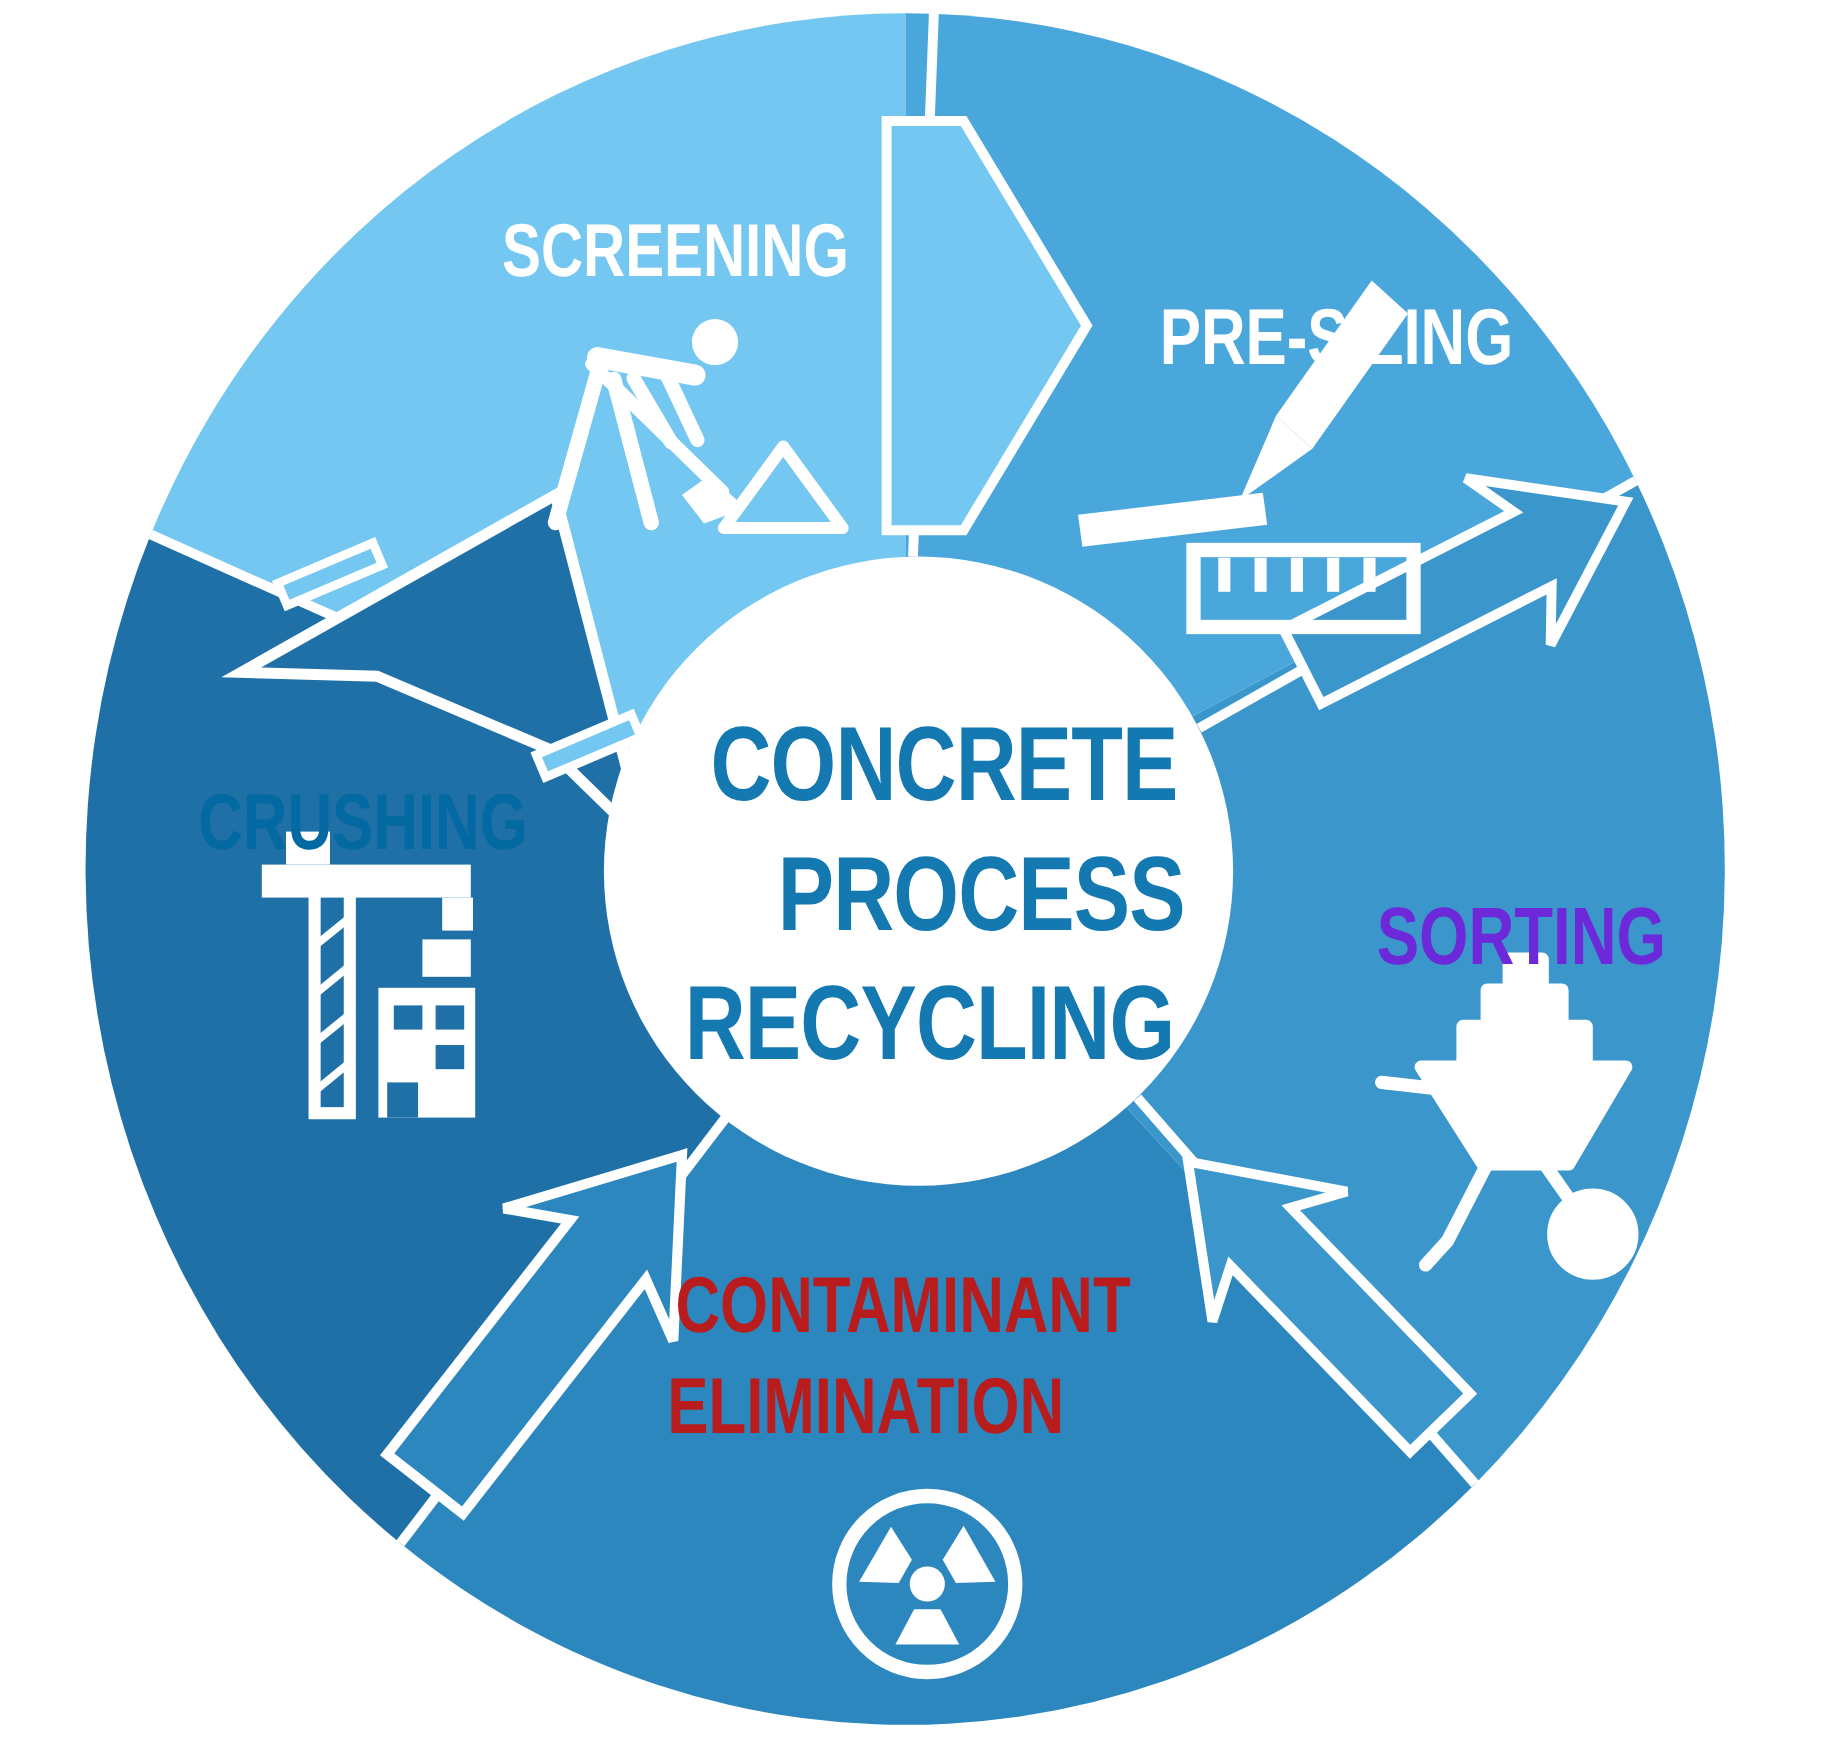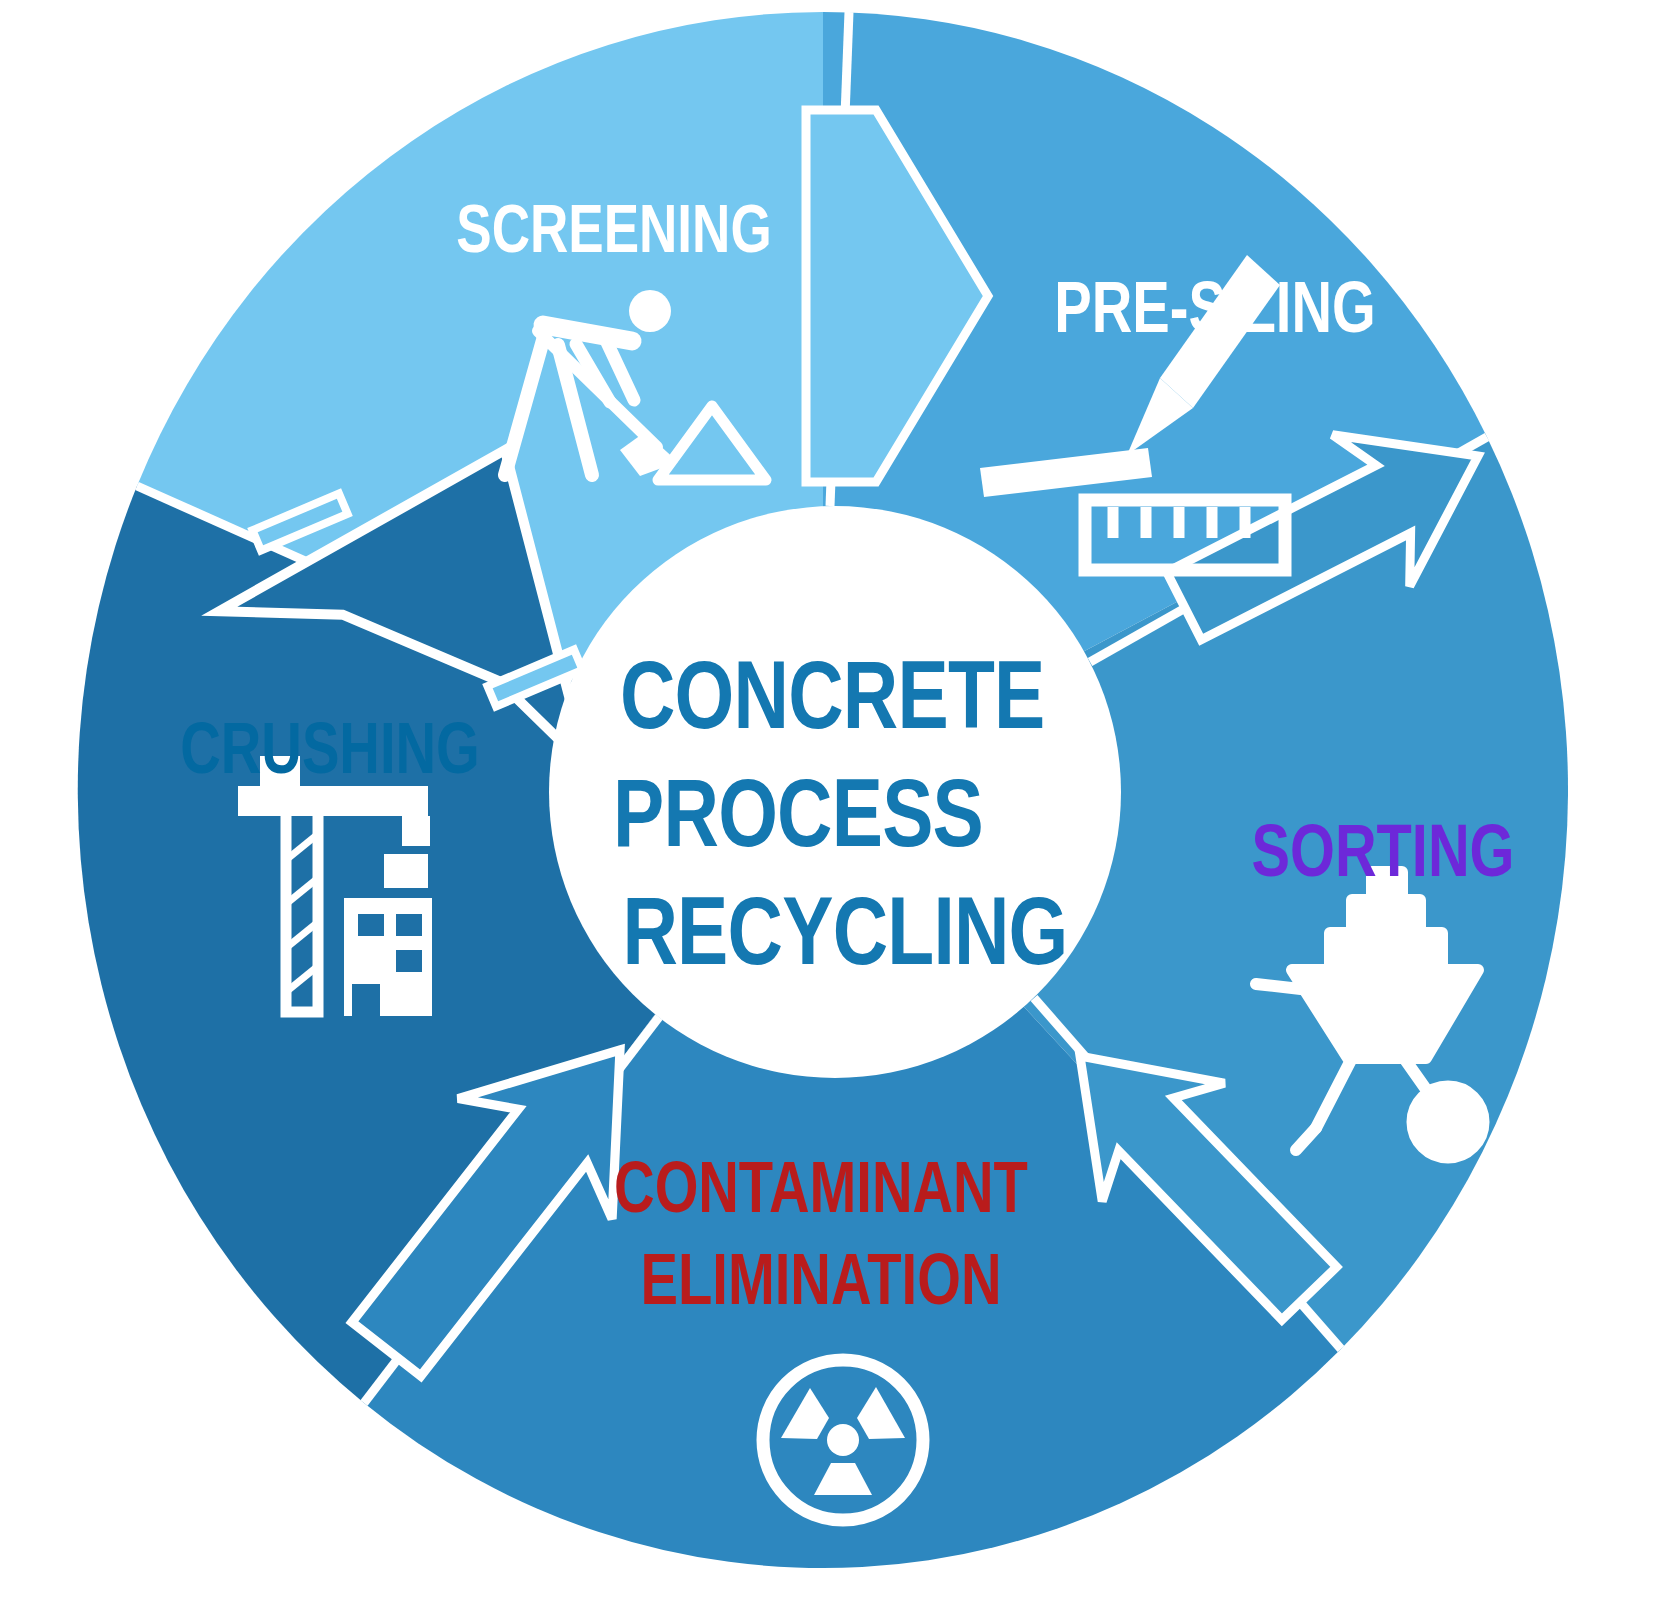--- a/index.html
+++ b/index.html
@@ -3,28 +3,28 @@
 <meta charset="utf-8">
 <style>
   html,body{margin:0;padding:0;background:#fff;}
   .stage{
     position:relative;width:1677px;height:1600px;overflow:hidden;
     font-family:"Liberation Sans",sans-serif;background:#fff;
   }
   .stage svg{position:absolute;left:0;top:0;}
   .seg-label{
     position:absolute;transform:translate(-50%,-50%);
-    color:#fff;font-weight:700;white-space:nowrap;text-align:center;line-height:1;
+    color:#fff;font-weight:700;white-space:nowrap;line-height:1;
   }
   .cond{display:inline-block;transform:scaleX(0.78);transform-origin:center;white-space:nowrap;}
   .cond-t{display:inline-block;transform:scaleX(0.80);transform-origin:center;white-space:nowrap;}
   .two-line{line-height:92px;}
   .center-title{
     position:absolute;left:845px;top:813px;transform:translate(-50%,-50%);
-    font-weight:700;text-align:left;line-height:118px;font-size:96px;letter-spacing:-1px;
+    font-weight:700;text-align:right;line-height:118px;font-size:96px;letter-spacing:-1px;
   }
 </style>
 </head>
 <body>
 
 <div class="stage">
 
 <svg width="1677" height="1600" viewBox="0 0 1677 1600">
 
   <g>

